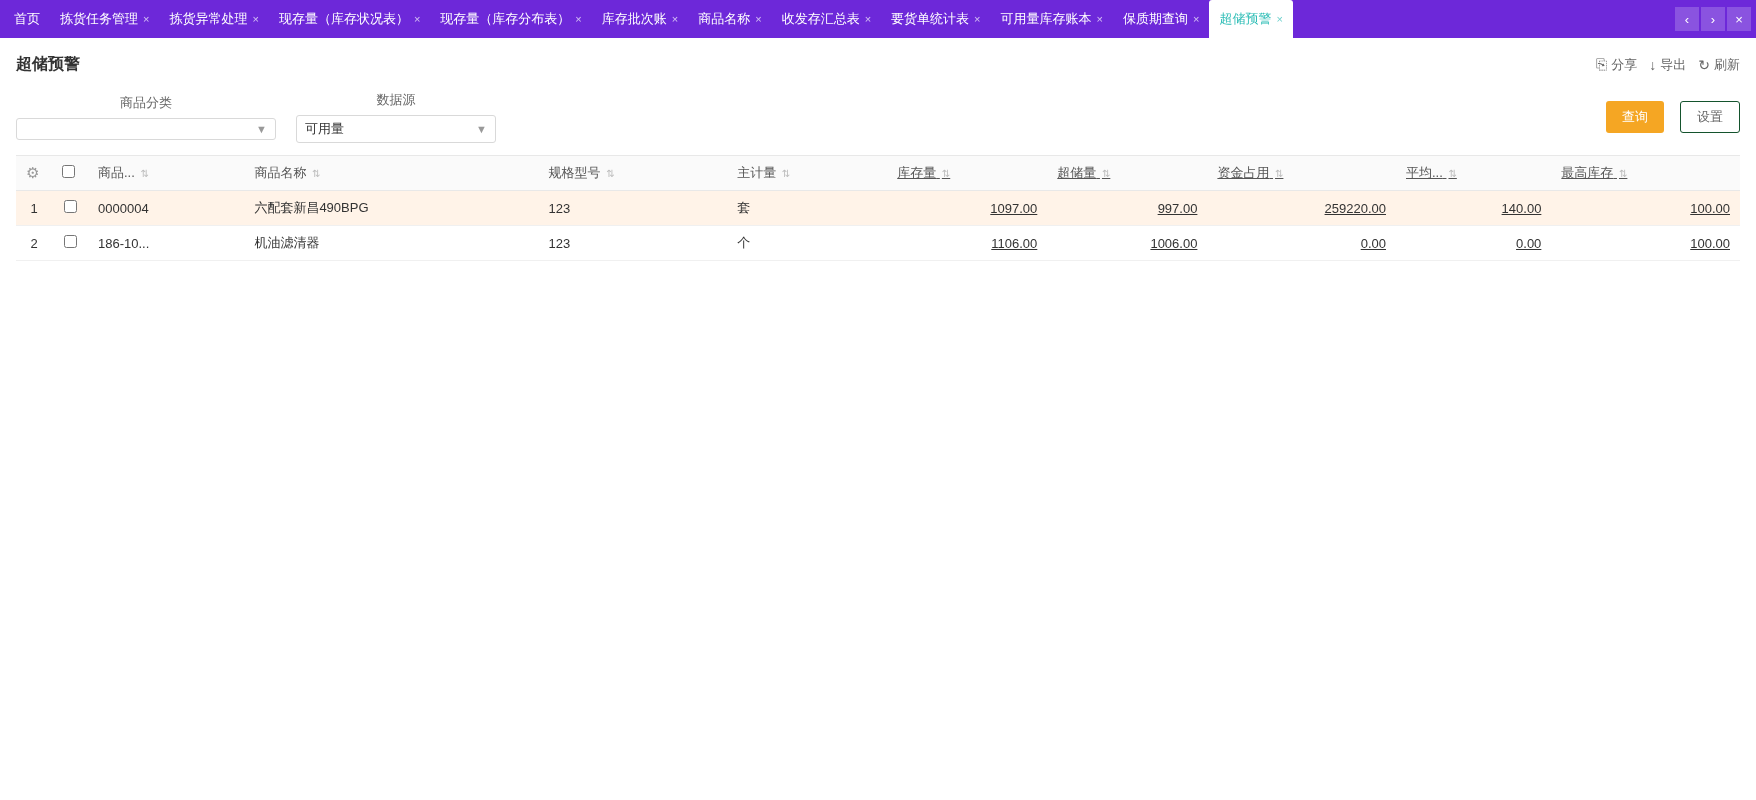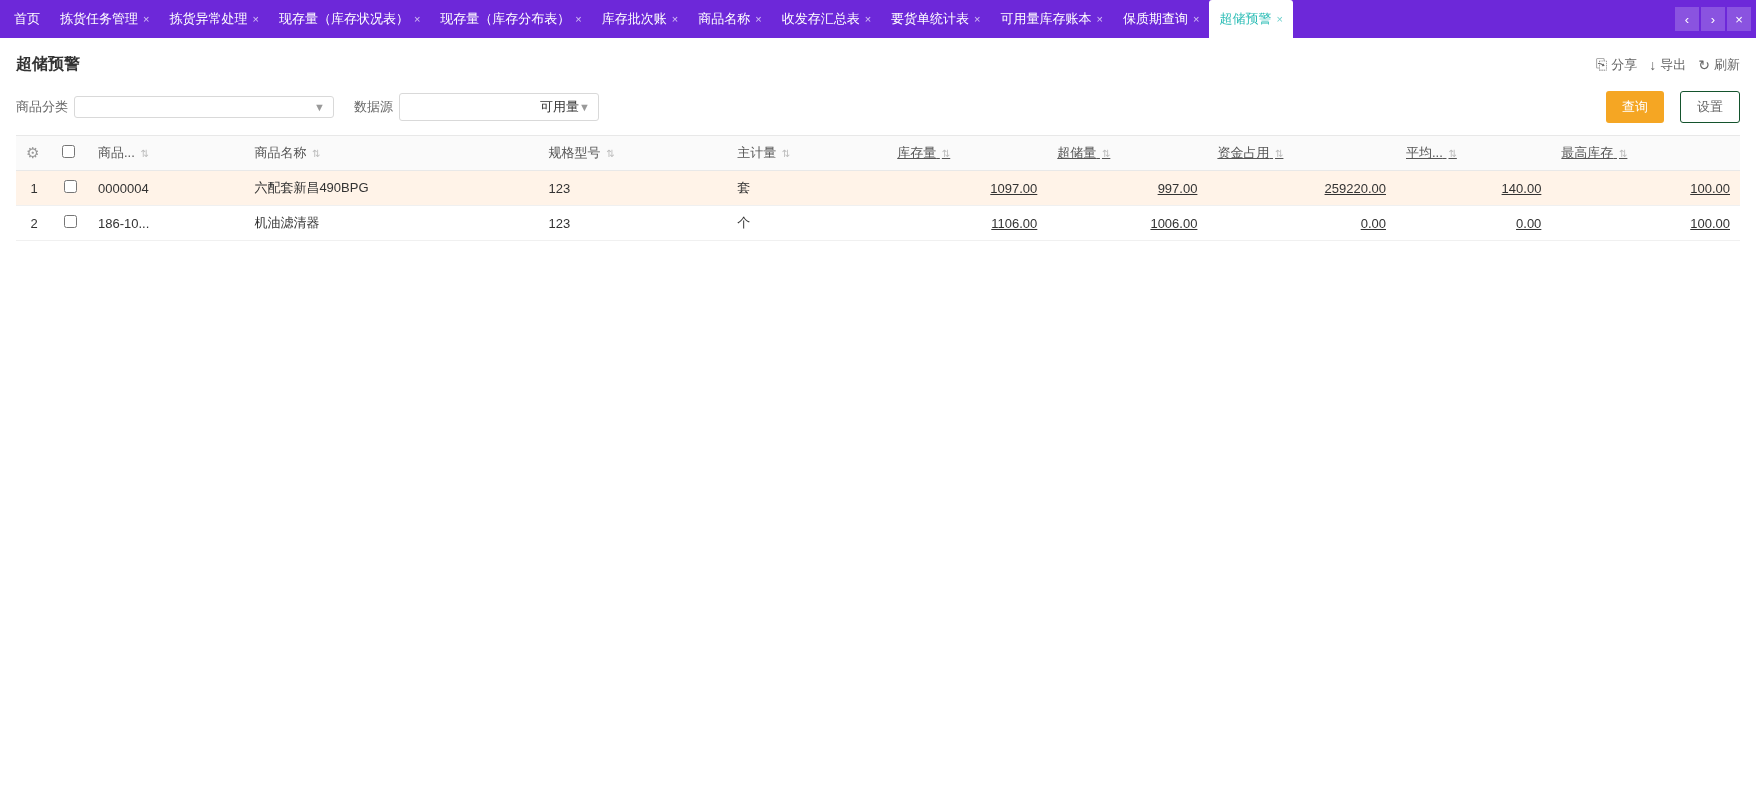--- a/index.html
+++ b/index.html
@@ -90,34 +90,35 @@
     .filter-bar {
       display: flex;
       align-items: center;
       gap: 20px;
       margin-bottom: 12px;
     }
     .filter-item {
       display: flex;
       align-items: center;
       gap: 6px;
+      flex-direction: column;
     }
     .filter-label { color: #666; font-size: 13px; }
     .filter-select {
       display: flex;
       align-items: center;
       border: 1px solid #d9d9d9;
       border-radius: 3px;
       padding: 4px 8px;
       min-width: 200px;
       cursor: pointer;
       background: #fff;
       justify-content: space-between;
     }
-    .filter-select .select-text { color: #333; flex: 1; text-align: right; }
+    .filter-select .select-text { color: #333; flex: 1; }
     .filter-select .arrow { color: #999; font-size: 11px; }
 
     .filter-actions {
       margin-left: auto;
       display: flex;
       gap: 16px;
     }
     .btn-query {
       background: #f5a623;
       color: #fff;

